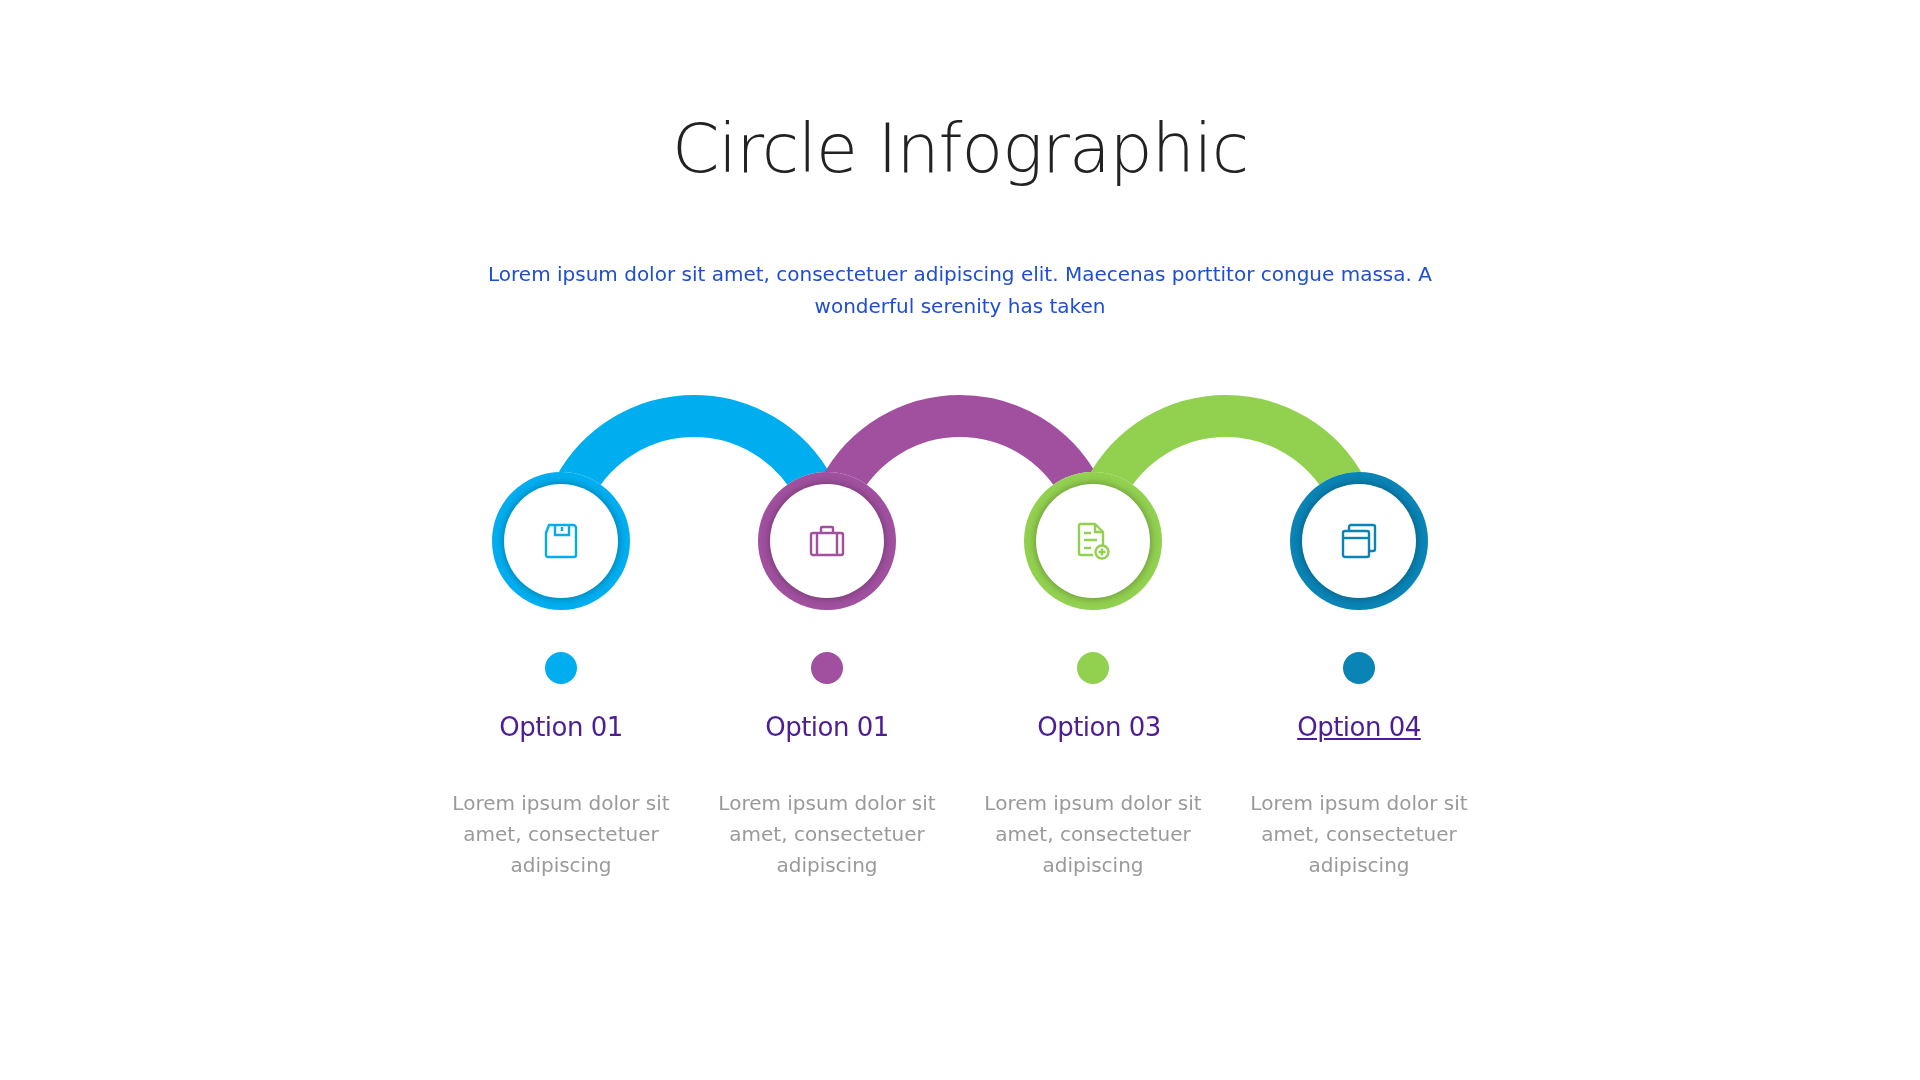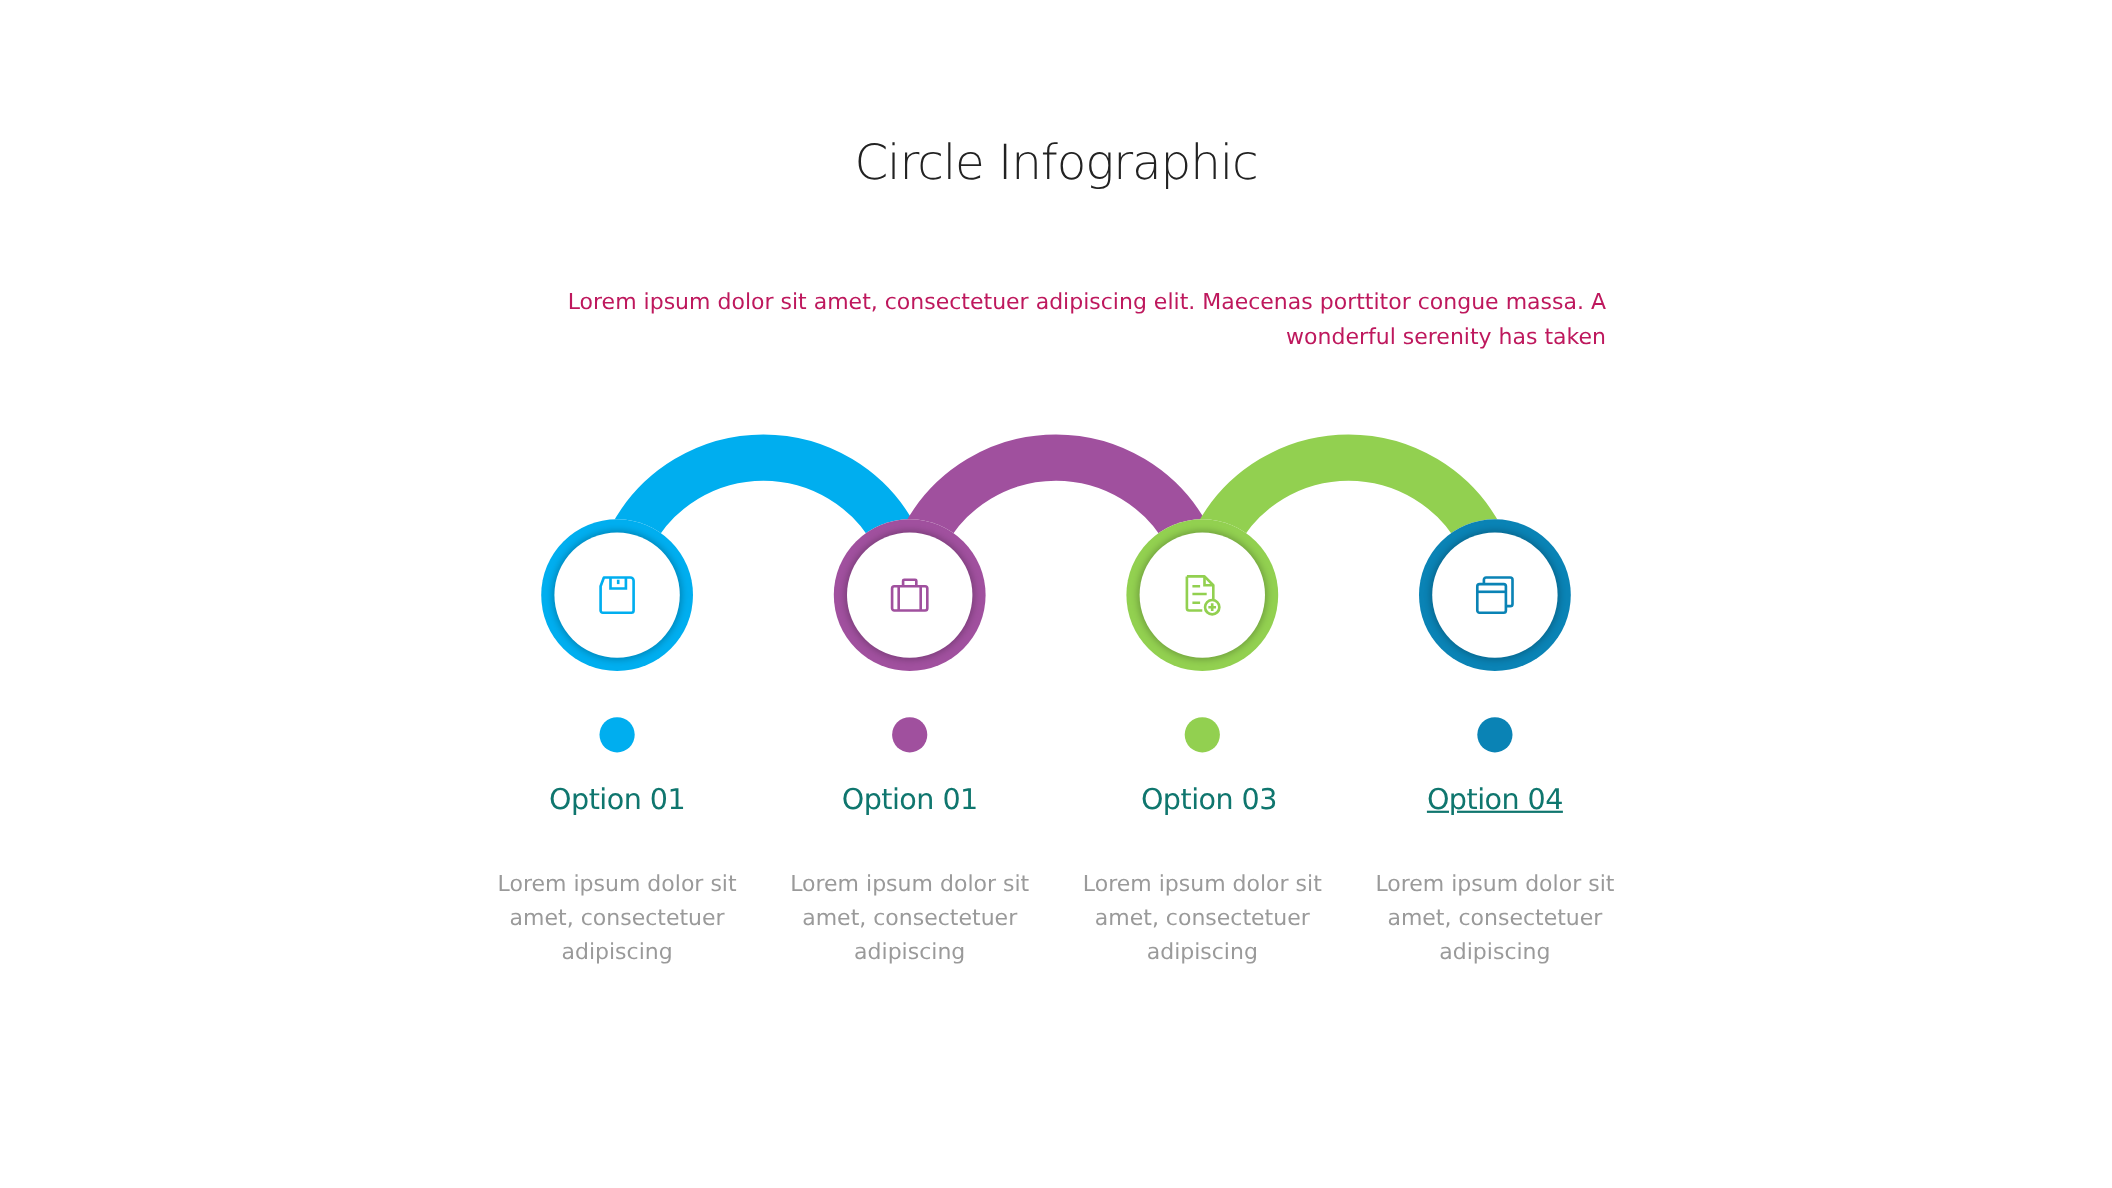--- a/index.html
+++ b/index.html
@@ -1,34 +1,34 @@
 <!DOCTYPE html>
 <html><head>
 <meta charset="utf-8">
 <style>
   html, body { margin:0; padding:0; background:#ffffff; }
   body { width:1920px; height:1080px; position:relative; overflow:hidden;
          font-family:"DejaVu Sans", sans-serif; }
   .title { position:absolute; left:0; width:1920px; top:104px; text-align:center;
-           font-family:"DejaVu Sans", sans-serif; font-weight:300; font-size:44px;
+           font-family:"DejaVu Sans", sans-serif; font-weight:300; font-size:68px;
            color:#222222; letter-spacing:-1px; line-height:90px; }
-  .subtitle { position:absolute; left:460px; width:1000px; top:258px; text-align:right;
+  .subtitle { position:absolute; left:460px; width:1000px; top:258px; text-align:center;
               font-family:"DejaVu Sans", sans-serif; font-size:20px; line-height:32px;
-              color:#be185d; }
+              color:#1d4ed8; }
   svg.arcs { position:absolute; left:0; top:0; }
   .node { position:absolute; width:138px; height:138px; border-radius:50%;
           box-sizing:border-box; background:#fff; }
   .node .ring { position:absolute; inset:0; border-radius:50%; }
   .node .inner { position:absolute; left:12px; top:12px; width:114px; height:114px;
                  border-radius:50%; background:#fff;
                  box-shadow: 0 0 6px 2px rgba(0,0,0,0.22); }
   .node .icon { position:absolute; left:49px; top:49px; width:40px; height:40px; }
   .dot { position:absolute; width:32px; height:32px; border-radius:50%; }
   .opt-label { position:absolute; width:260px; text-align:center; top:712px;
-               font-family:"DejaVu Sans", sans-serif; font-size:26px; color:#0f766e;
+               font-family:"DejaVu Sans", sans-serif; font-size:26px; color:#4c1d95;
                letter-spacing:-0.5px; }
   .opt-desc { position:absolute; width:260px; text-align:center; top:762px;
               font-family:"DejaVu Sans", sans-serif; font-size:20px; line-height:31px;
               color:#9a9a9a;margin-top:26px; }
 </style>
 </head>
 <body>
 
 <div class="title">Circle Infographic</div>
 <div class="subtitle">Lorem ipsum dolor sit amet, consectetuer adipiscing elit. Maecenas porttitor congue massa. A wonderful serenity has taken</div>

